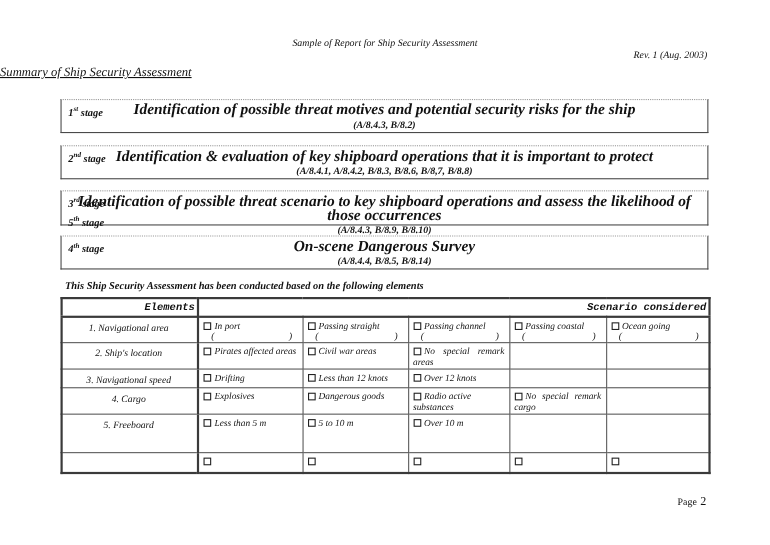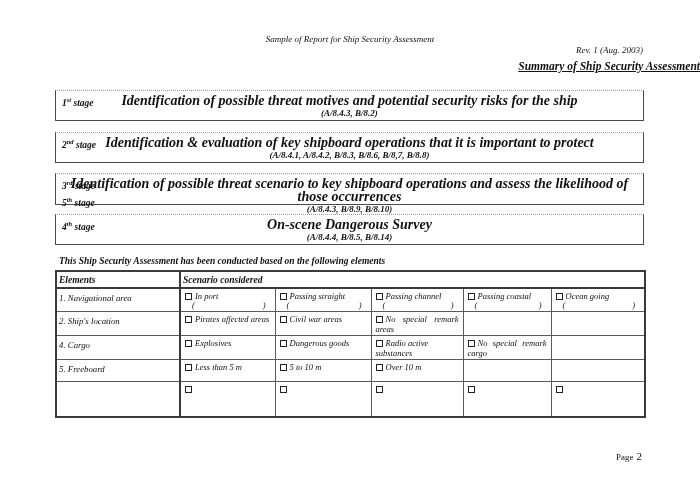--- a/index.html
+++ b/index.html
@@ -17,21 +17,21 @@
   .doc-note {
     position: absolute; top: 34px; left: 0; width: 100%;
     text-align: center; font-size: 9px;
   }
   .doc-rev {
     position: absolute; top: 45px; right: 57px;
     font-size: 9px;
   }
   .doc-title {
     position: absolute; top: 60px; left: 0; width: 100%;
-    text-align: right; font-size: 11.5px; font-weight: bold;
+    text-align: left; font-size: 11.5px; font-weight: normal;
     text-decoration: underline;
   }
 
   .stage-box {
     position: absolute; left: 55px; width: 589px;
     border: 1px solid #4a4a4a;
     border-top: 1px dotted #9a9a9a;
     background: #fff;
   }
   .stage-label {
@@ -55,35 +55,36 @@
     table-layout: fixed;
   }
   .elements-table th, .elements-table td {
     border: 1px solid #5a5a5a;
     font-size: 8.5px; font-weight: normal;
     vertical-align: top;
     padding: 2px 4px 1px 4px;
     overflow: hidden;
   }
   .elements-table thead th {
-    text-align: left; font-weight: bold; font-size: 9.5px;
+    text-align: right; font-weight: bold; font-size: 9.5px;
     vertical-align: middle; padding: 1px 2px;
     border-bottom: 2px solid #3a3a3a;
+    font-family: Liberation Mono, monospace;
   }
   .elements-table th:first-child,
   .elements-table td:first-child { border-right: 2px solid #3a3a3a; }
   .elements-table thead tr { height: 17px; }
   #table-body tr:nth-child(1) { height: 20px; }
   #table-body tr:nth-child(2) { height: 22px; }
   #table-body tr:nth-child(3) { height: 17px; }
   #table-body tr:nth-child(4) { height: 22px; }
   #table-body tr:nth-child(5) { height: 35px; }
   #table-body tr:nth-child(6) { height: 18px; }
 
-  td.row-label { padding-left: 2px; padding-top: 4px; font-size: 8.8px; }
+  td.row-label { padding-left: 2px; padding-top: 4px; font-size: 8.8px; text-align: center; }
   td.scenario-cell { position: relative; line-height: 10px; }
   td.scenario-cell.justify { text-align: justify; }
   .checkbox {
     display: inline-block; width: 7px; height: 7px;
     border: 1px solid #222; background: #fff;
     margin-right: 3px; vertical-align: -1px;
   }
   .cell-text { font-size: 8.5px; }
   .paren-line {
     display: flex; justify-content: space-between;
@@ -189,20 +190,28 @@
         </tr>
         <tr>
           <td class="row-label">2. Ship's location</td>
           <td class="scenario-cell"><span class="checkbox"></span><span class="cell-text">Pirates affected areas</span></td>
           <td class="scenario-cell"><span class="checkbox"></span><span class="cell-text">Civil war areas</span></td>
           <td class="scenario-cell justify"><span class="checkbox"></span><span class="cell-text">No special remark areas</span></td>
           <td class="scenario-cell"></td>
           <td class="scenario-cell"></td>
         </tr>
         <tr>
+          <td class="row-label">3. Navigational speed</td>
+          <td class="scenario-cell"><span class="checkbox"></span><span class="cell-text">Drifting</span></td>
+          <td class="scenario-cell"><span class="checkbox"></span><span class="cell-text">Less than 12 knots</span></td>
+          <td class="scenario-cell"><span class="checkbox"></span><span class="cell-text">Over 12 knots</span></td>
+          <td class="scenario-cell"></td>
+          <td class="scenario-cell"></td>
+        </tr>
+        <tr>
           <td class="row-label">4. Cargo</td>
           <td class="scenario-cell"><span class="checkbox"></span><span class="cell-text">Explosives</span></td>
           <td class="scenario-cell"><span class="checkbox"></span><span class="cell-text">Dangerous goods</span></td>
           <td class="scenario-cell"><span class="checkbox"></span><span class="cell-text">Radio active substances</span></td>
           <td class="scenario-cell justify"><span class="checkbox"></span><span class="cell-text">No special remark cargo</span></td>
           <td class="scenario-cell"></td>
         </tr>
         <tr>
           <td class="row-label">5. Freeboard</td>
           <td class="scenario-cell"><span class="checkbox"></span><span class="cell-text">Less than 5 m</span></td>

